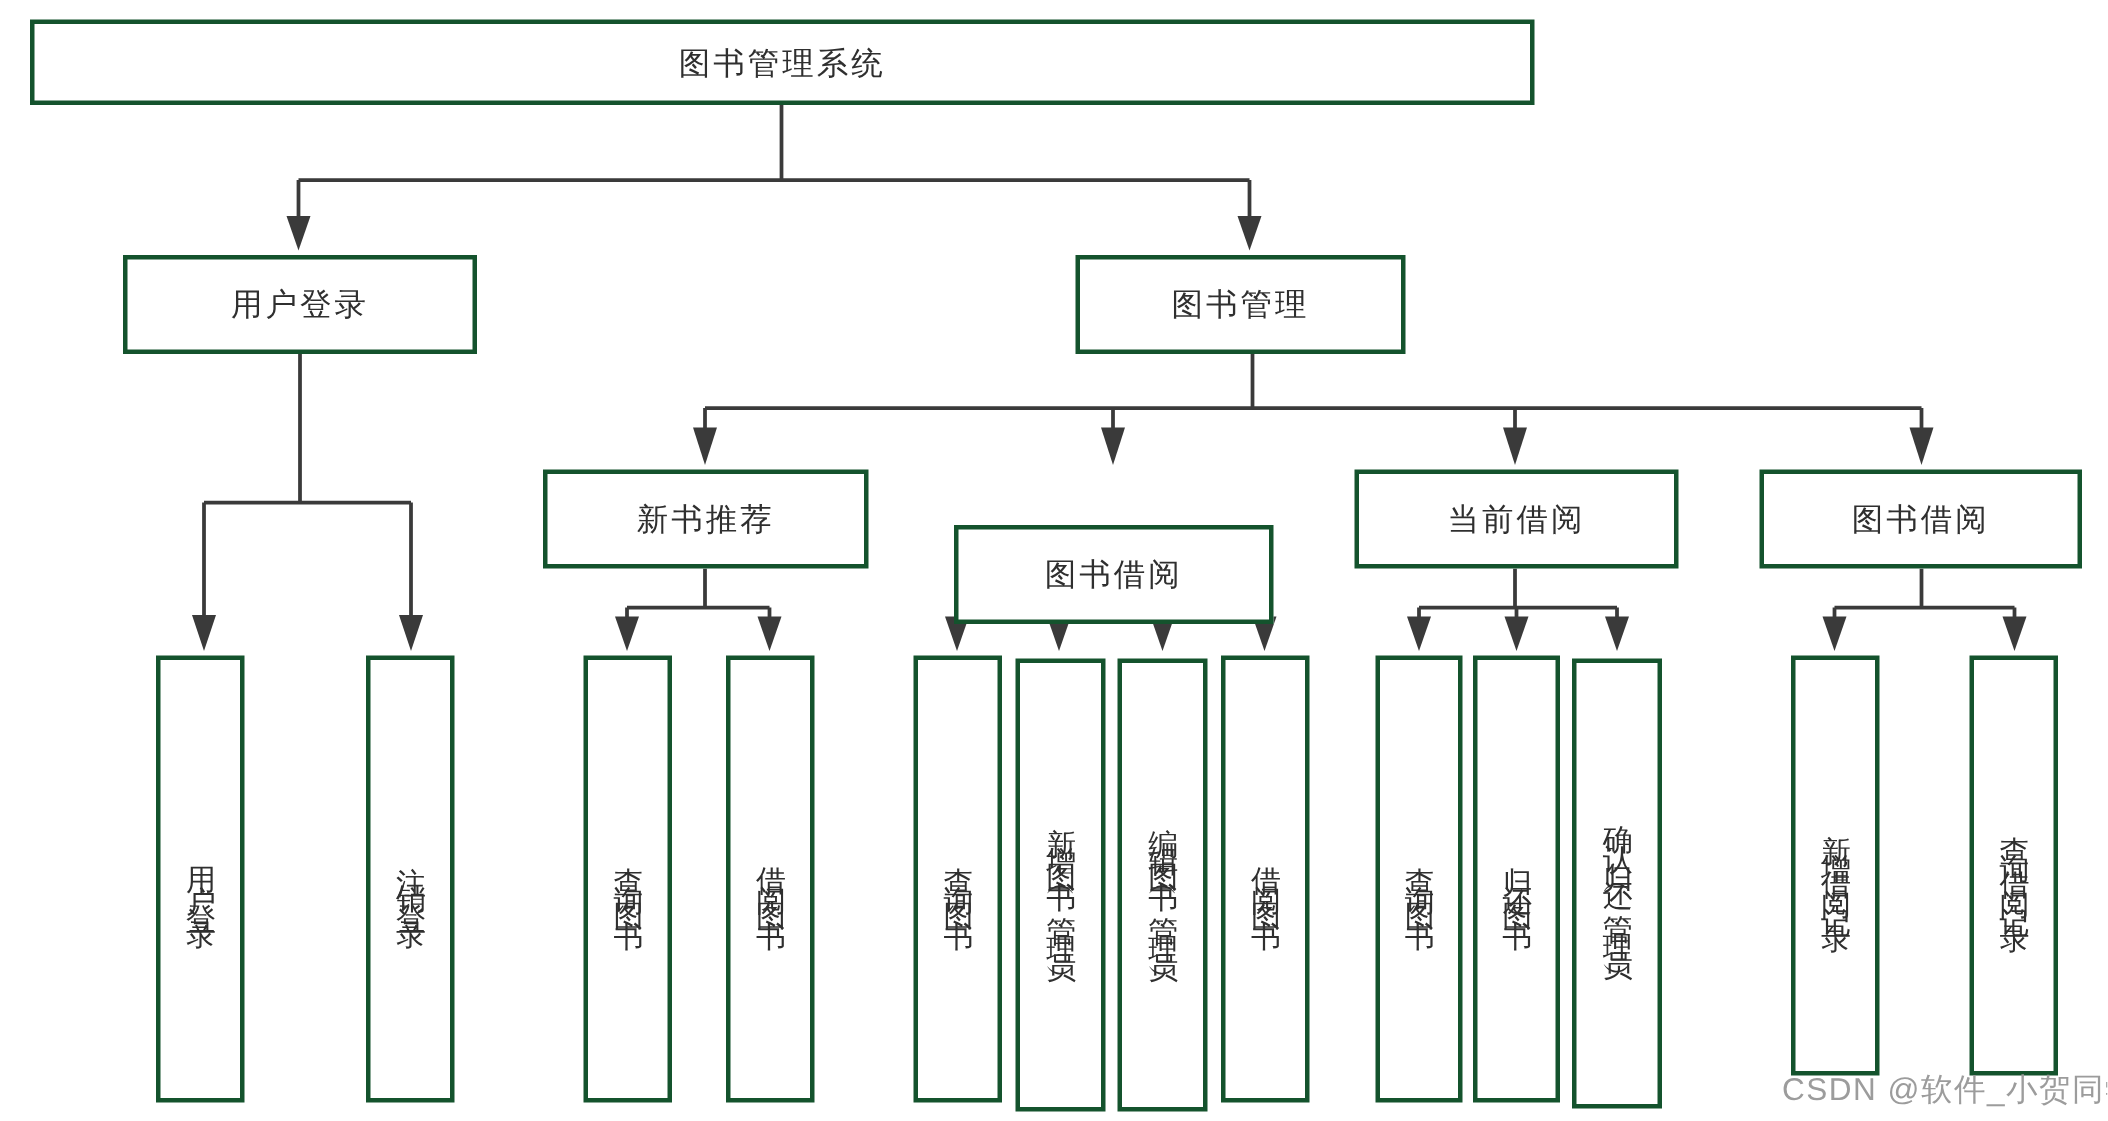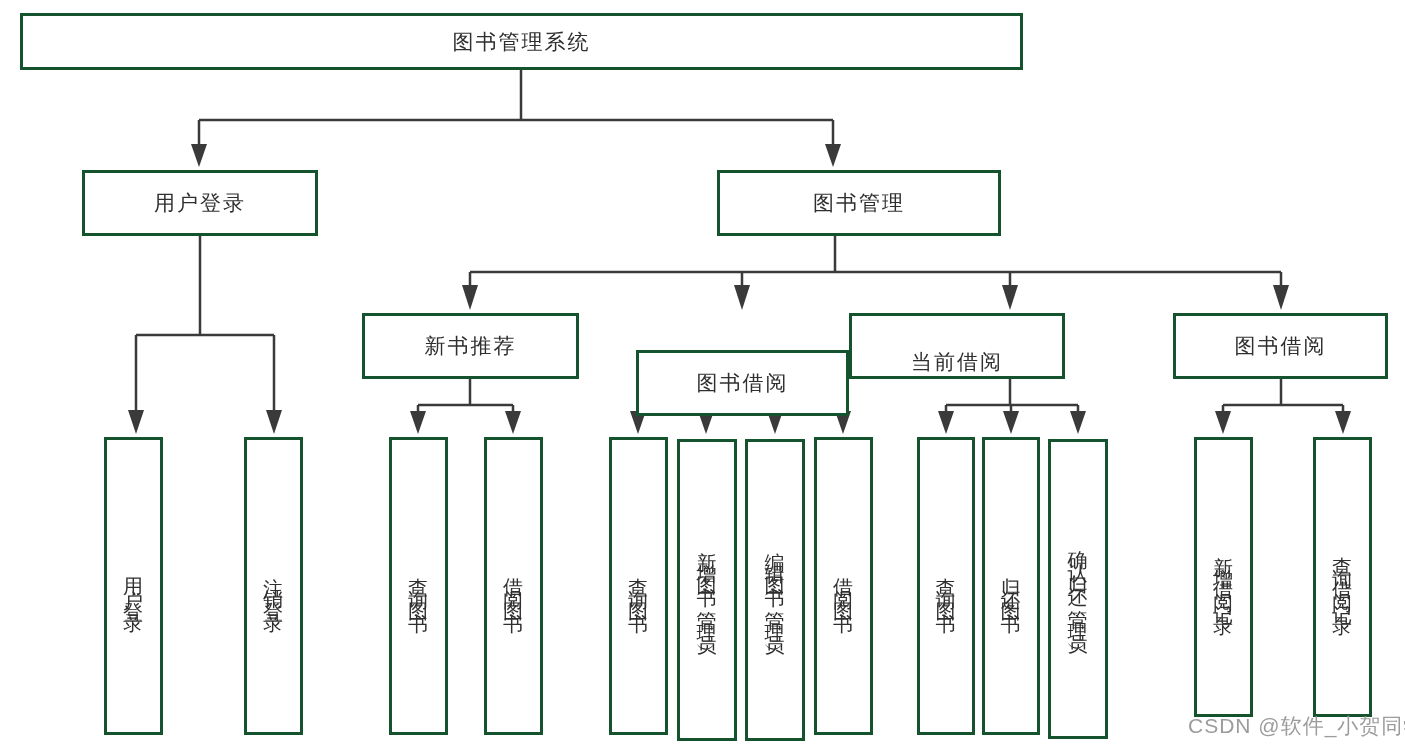--- a/index.html
+++ b/index.html
@@ -41,24 +41,24 @@
   .vnode .vlabel {
     writing-mode: vertical-rl;
     text-orientation: mixed;
     font-size: 20px;
     letter-spacing: 12px;
     line-height: 1;
   }
   
   .n-root            { left: 20px;   top: 13px;  width: 1003px; height: 57px; }
   .n-user-login      { left: 82px;   top: 170px; width: 236px;  height: 66px; }
-  .n-book-mgmt       { left: 717px;  top: 170px; width: 284px;  height: 66px; }
+  .n-book-mgmt       { left: 717px;  top: 170px; width: 220px;  height: 66px; }
   .n-new-book        { left: 362px;  top: 313px; width: 217px;  height: 66px; }
   .n-book-borrow     { left: 636px;  top: 313px; width: 213px;  height: 66px; margin-top: 37px; }
-  .n-current-borrow  { left: 849px;  top: 313px; width: 216px;  height: 66px; align-items: flex-end; }
+  .n-current-borrow  { left: 903px;  top: 313px; width: 216px;  height: 66px; }
   .n-borrow-records  { left: 1173px; top: 313px; width: 215px;  height: 66px; }
   .n-a1 { left: 104px;  top: 437px; width: 59px; height: 298px; }
   .n-a2 { left: 244px;  top: 437px; width: 59px; height: 298px; }
   .n-b1 { left: 389px;  top: 437px; width: 59px; height: 298px; }
   .n-b2 { left: 484px;  top: 437px; width: 59px; height: 298px; }
   .n-c1 { left: 609px;  top: 437px; width: 59px; height: 298px; }
   .n-c2 { left: 677px;  top: 439px; width: 60px; height: 302px; }
   .n-c3 { left: 745px;  top: 439px; width: 60px; height: 302px; }
   .n-c4 { left: 814px;  top: 437px; width: 59px; height: 298px; }
   .n-d1 { left: 917px;  top: 437px; width: 58px; height: 298px; }

